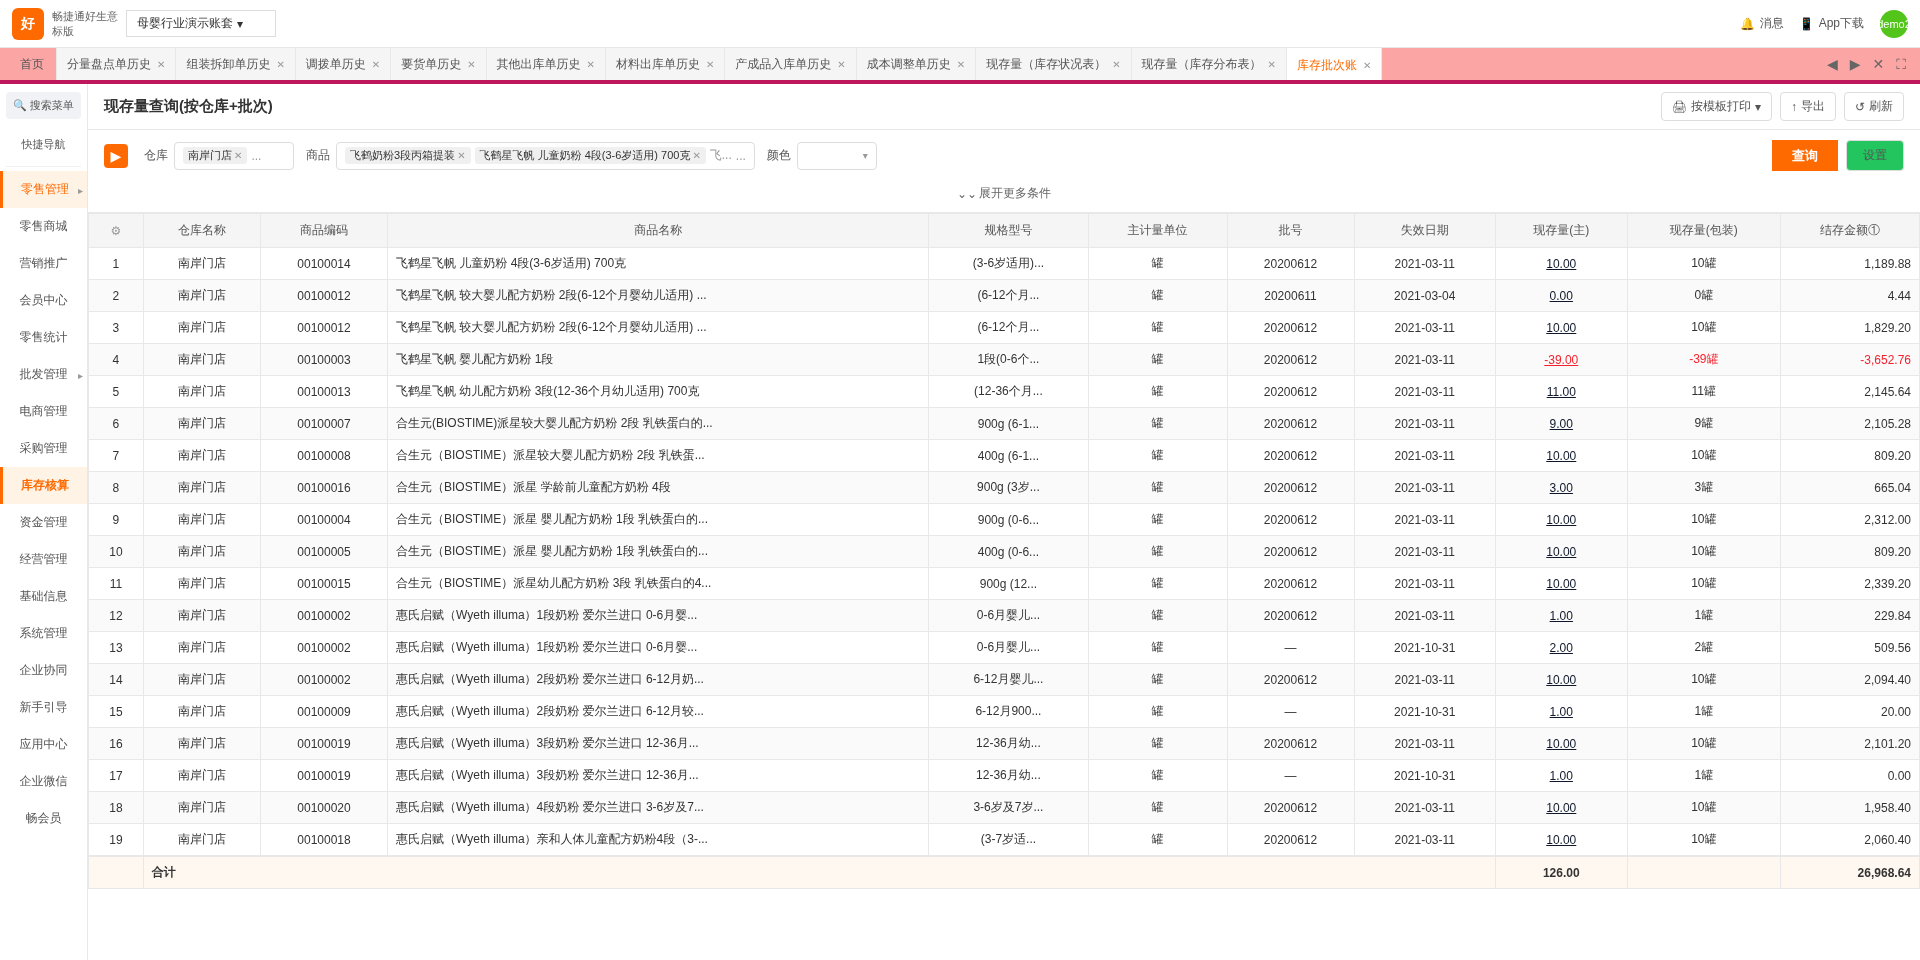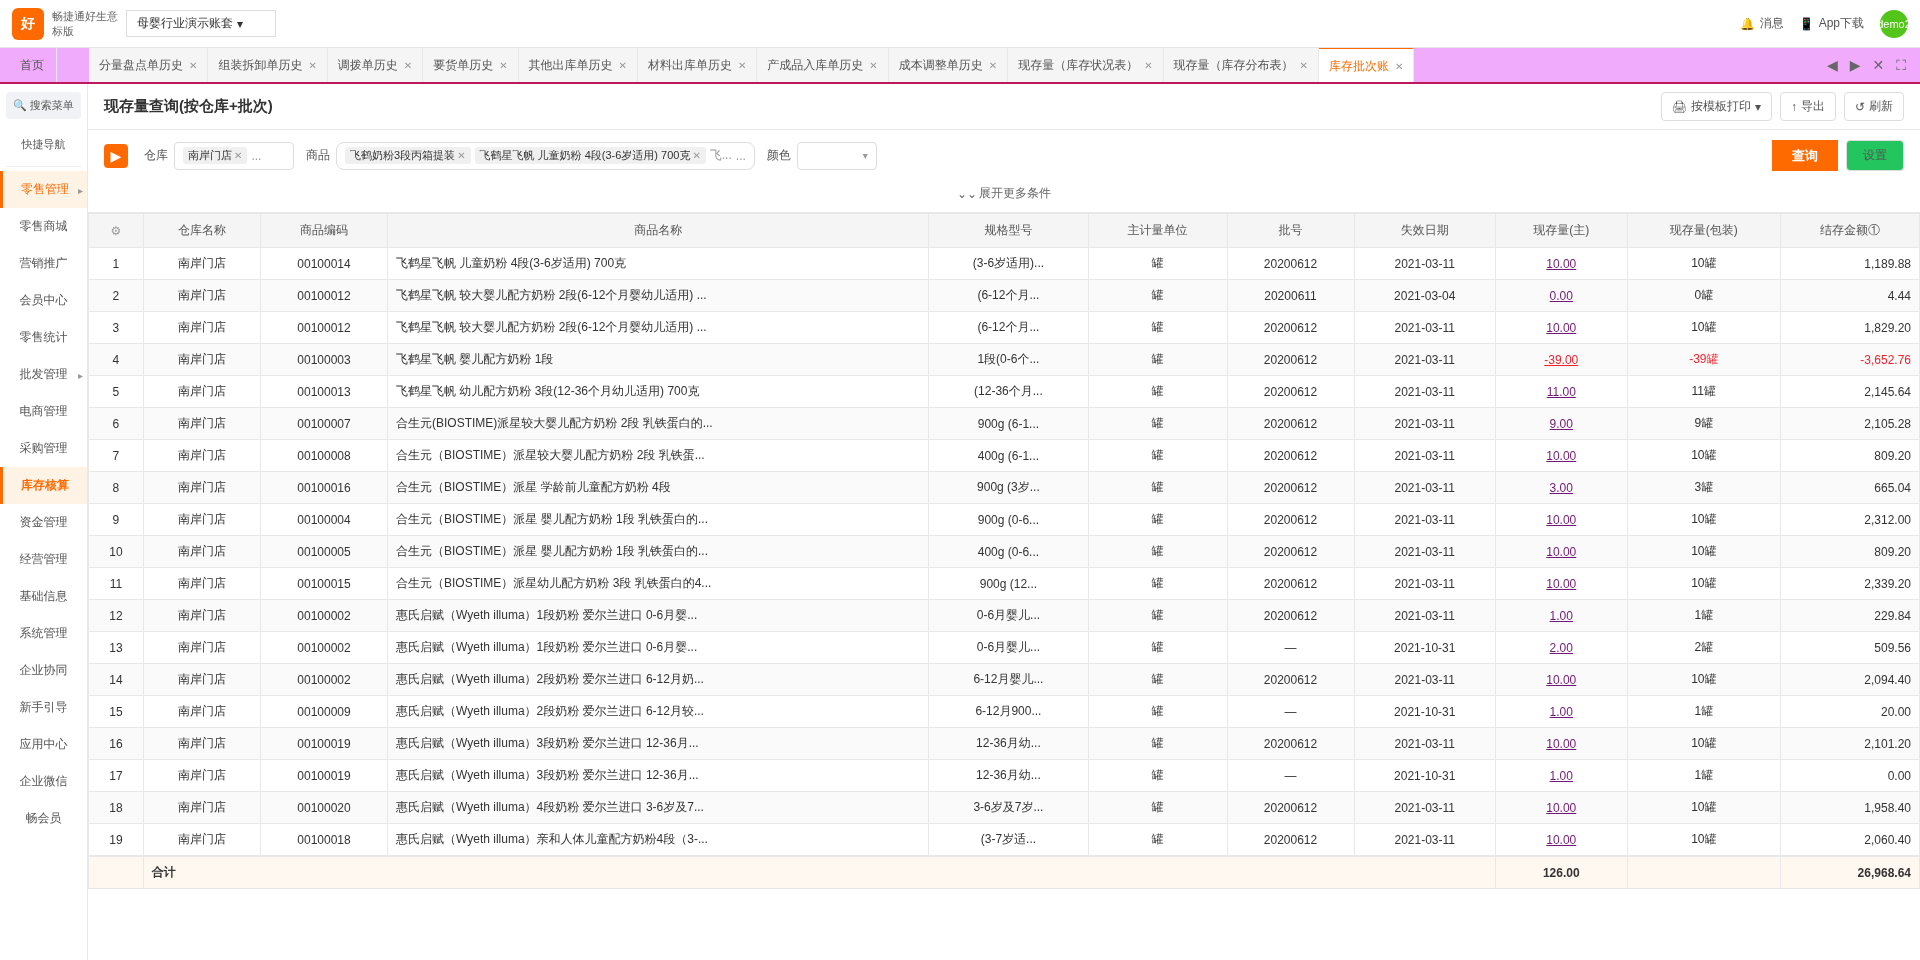--- a/index.html
+++ b/index.html
@@ -14,23 +14,23 @@
     .logo-area { display: flex; align-items: center; gap: 8px; }
     .logo-icon { width: 32px; height: 32px; background: #ff6a00; border-radius: 6px; display: flex; align-items: center; justify-content: center; color: #fff; font-size: 14px; font-weight: bold; }
     .logo-text { font-size: 11px; color: #666; line-height: 1.3; }
     .industry-select { display: flex; align-items: center; gap: 4px; padding: 4px 10px; border: 1px solid #ddd; border-radius: 0; cursor: pointer; font-size: 12px; color: #333; background: #fff; min-width: 150px; }
     .top-right { display: flex; align-items: center; gap: 16px; }
     .top-right-item { display: flex; align-items: center; gap: 4px; cursor: pointer; color: #555; font-size: 12px; }
     .avatar { width: 28px; height: 28px; border-radius: 50%; background: #52c41a; display: flex; align-items: center; justify-content: center; color: #fff; font-size: 11px; }
 
     
     .tab-nav {
-      display: flex; align-items: center; background: #f0abfc;
-      border-bottom: 2px solid #be185d; padding: 0 8px;
-      overflow: hidden; height: 36px; gap: 32px;
+      display: flex; align-items: center; background: #fca5a5;
+      border-bottom: 4px solid #be185d; padding: 0 8px;
+      overflow: hidden; height: 36px;
     }
     .tab-nav-inner { display: flex; align-items: center; flex: 1; overflow: hidden; font-family: Liberation Serif, serif; }
     .tab-item {
       display: flex; align-items: center; gap: 4px; padding: 0 10px;
       height: 36px; border-right: 1px solid #e8e8e8; cursor: pointer;
       white-space: nowrap; font-size: 12px; color: #555;
       background: #f5f5f5;
     }
     .tab-item.active { background: #fff; color: #ff6a00; border-top: 2px solid #ff6a00; }
     .tab-item .tab-close { color: #999; font-size: 10px; margin-left: 2px; }
@@ -134,21 +134,21 @@
       padding: 8px 8px; border: 1px solid #e8e8e8; color: #555;
       font-weight: normal; white-space: nowrap; text-align: center;
       position: sticky; top: 0; background: #f5f5f5; z-index: 2;
     }
     tbody tr { background: #fff; }
     tbody tr:nth-child(even) { background: #fafafa; }
     tbody td {
       padding: 7px 8px; border: 1px solid #e8e8e8; text-align: center;
       white-space: nowrap;
     }
-    .td-link { color: #701a75; cursor: pointer; text-decoration: underline; }
+    .td-link { color: #0f172a; cursor: pointer; text-decoration: underline; }
     .td-red { color: #f5222d; }
     .td-left { text-align: left; }
     .td-right { text-align: right; }
     .settings-icon { color: #999; cursor: pointer; }
     .total-row { background: #fff8f0 !important; font-weight: bold; }
     .total-row td { border-top: 2px solid #e8e8e8; }
 
     
     ::-webkit-scrollbar { width: 6px; height: 6px; }
     ::-webkit-scrollbar-track { background: #f0f0f0; }
@@ -355,21 +355,21 @@
             <div class="filter-tag">
               <span>南岸门店</span>
               <span class="tag-close">✕</span>
             </div>
             <span class="filter-ellipsis">...</span>
           </div>
         </div>
 
         <div class="filter-item">
           <span class="filter-label">商品</span>
-          <div class="filter-tags" style="min-width:300px;border-radius:8px;">
+          <div class="filter-tags" style="min-width:300px;">
             <div class="filter-tag">
               <span>飞鹤奶粉3段丙箱提装</span>
               <span class="tag-close">✕</span>
             </div>
             <div class="filter-tag">
               <span>飞鹤星飞帆 儿童奶粉 4段(3-6岁适用) 700克</span>
               <span class="tag-close">✕</span>
             </div>
             <span class="filter-ellipsis">飞...</span>
             <span class="filter-ellipsis">...</span>

